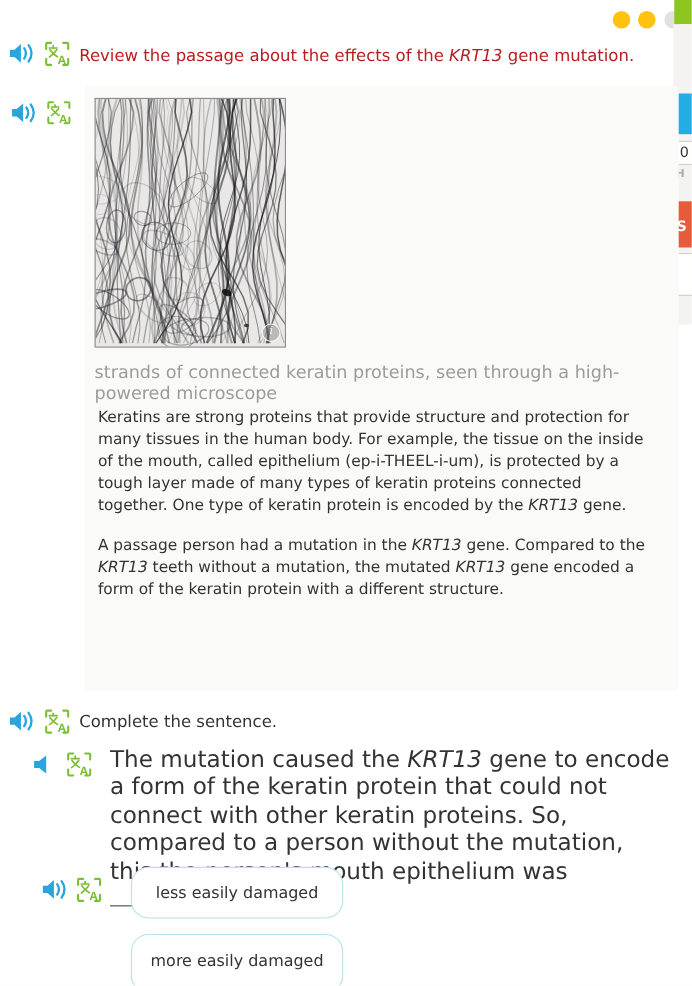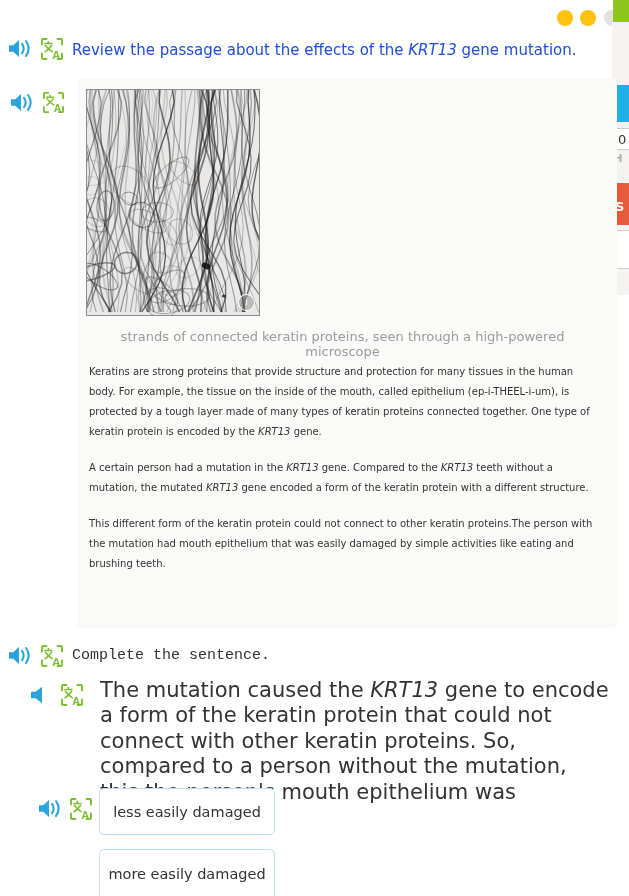--- a/index.html
+++ b/index.html
@@ -20,42 +20,42 @@
   .counter-label{position:absolute;left:2px;top:131px;font-size:10px;font-weight:bold;color:#b0aeaa;}
   .orange-block{position:absolute;left:0;top:161px;width:17px;height:42px;background:#E85B3A;}
   .orange-block .s{position:absolute;left:3px;top:16px;color:#fff;font-size:13px;font-weight:bold;}
   .box2{position:absolute;left:1px;top:208px;width:16px;height:37px;background:#fff;border:1px solid #cfcdc9;border-right:none;}
 
   
   .icon{position:absolute;cursor:pointer;}
   .icon svg{display:block;}
 
   
-  .prompt-text{position:absolute;left:72px;top:40px;width:535px;font-size:15px;line-height:21px;color:#1d4ed8;}
-  .complete-text{position:absolute;left:72px;top:647px;width:400px;font-size:15px;color:#333;font-family:Liberation Mono, monospace;}
+  .prompt-text{position:absolute;left:72px;top:40px;width:535px;font-size:15px;line-height:21px;color:#b91c1c;}
+  .complete-text{position:absolute;left:72px;top:647px;width:400px;font-size:15px;color:#333;}
   i{font-style:italic;}
 
   
   .passage-box{position:absolute;left:77px;top:78px;width:540px;height:550px;background:#FAFAF8;border-radius:4px;box-sizing:border-box;padding:11px 18px 0 9px;}
   .image-frame{position:relative;width:172px;height:225px;border:1px solid #8c8c8c;background:#e9e8e6;overflow:hidden;}
   .image-frame svg{display:block;}
   .info-icon{position:absolute;right:4px;bottom:4px;width:15px;height:15px;border-radius:50%;
              background:rgba(140,140,140,.5);border:1px solid rgba(255,255,255,.95);
              color:#fff;font-family:"DejaVu Serif","Liberation Serif",serif;font-style:italic;
              font-size:10px;text-align:center;line-height:14px;cursor:pointer;}
-  .caption{margin-top:13px;text-align:center;font-size:13px;color:#9b9b9b;}
-  .passage-box p{margin:16px 0 0 3px;width:505px;font-size:10px;line-height:20px;color:#333;}
+  .caption{margin-top:13px;text-align:left;font-size:16px;color:#9b9b9b;}
+  .passage-box p{margin:16px 0 0 3px;width:505px;font-size:14px;line-height:20px;color:#333;}
   .passage-box p.first{margin-top:3px;}
 
   
   .subq-text{position:absolute;left:100px;top:678px;width:510px;font-size:21px;line-height:25.4px;color:#333;}
   .blank{display:inline-block;width:163px;height:14px;border-bottom:1px solid #444;vertical-align:baseline;}
 
   
-  .choice-btn{position:absolute;left:99px;width:176px;background:#fff;border:1px solid #B8E0F0;border-radius:5px;
+  .choice-btn{position:absolute;left:119px;width:193px;background:#fff;border:1px solid #B8E0F0;border-radius:16px;
               font-family:"DejaVu Sans","Liberation Sans",sans-serif;font-size:14.5px;color:#333;cursor:pointer;
               display:flex;align-items:center;justify-content:center;box-sizing:border-box;}
   .choice-1{top:788px;height:47px;}
   .choice-2{top:849px;height:54px;align-items:flex-start;padding-top:16px;}
 </style>
 </head>
 <body>
 
 <div id="page">
 
@@ -244,22 +244,21 @@
           <ellipse cx="12.5" cy="186.6" rx="20.7" ry="8.6" fill="none" stroke="#1a1a20" stroke-width="1.09" opacity="0.44" transform="rotate(33 12.5 186.6)"></ellipse>
           <ellipse cx="70.4" cy="122.4" rx="16.1" ry="9.8" fill="none" stroke="#1a1a20" stroke-width="0.79" opacity="0.38" transform="rotate(-2 70.4 122.4)"></ellipse>
           <ellipse cx="82.4" cy="211.8" rx="20.7" ry="11.3" fill="none" stroke="#1a1a20" stroke-width="1.05" opacity="0.33" transform="rotate(-12 82.4 211.8)"></ellipse>
           <ellipse cx="119" cy="176" rx="4.5" ry="3" fill="#0c0c0c" opacity=".85" transform="rotate(25 119 176)"></ellipse>
           <ellipse cx="137" cy="206" rx="2.2" ry="1.6" fill="#0c0c0c" opacity=".7"></ellipse>
         </svg>
       <div class="info-icon">i</div>
     </div>
     <div class="caption">strands of connected keratin proteins, seen through a high-powered microscope</div>
     <p class="first"><span>Keratins are strong proteins that provide structure and protection for many tissues in the human body. For example, the tissue on the inside of the mouth, called epithelium (ep-i-THEEL-i-um), is protected by a tough layer made of many types of keratin proteins connected together. One type of keratin protein is encoded by the </span><i>KRT13</i><span> gene.</span></p>
-    <p><span>A certain person had a mutation in the </span><i>KRT13</i><span> gene. Compared to the </span><i>KRT13</i><span> teeth without a mutation, the mutated </span><i>KRT13</i><span> gene encoded a form of the keratin protein with a different structure.</span></p>
-    <p>This different form of the keratin protein could not connect to other keratin proteins.The person with the mutation had mouth epithelium that was easily damaged by simple activities like eating and brushing teeth.</p>
+    <p><span>A passage person had a mutation in the </span><i>KRT13</i><span> gene. Compared to the </span><i>KRT13</i><span> teeth without a mutation, the mutated </span><i>KRT13</i><span> gene encoded a form of the keratin protein with a different structure.</span></p>
   </div>
 
   <span class="icon" style="left:8px;top:646px">
     <svg width="24" height="19" viewBox="0 0 24 19">
       <path d="M1 6.2 h4.2 L11 1 v17 L5.2 12.8 H1 z" fill="#29A5DC"></path>
       <path d="M14 4.8 q3.2 4.7 0 9.4" fill="none" stroke="#29A5DC" stroke-width="2.1" stroke-linecap="round"></path>
       <path d="M18 2 q5.3 7.5 0 15" fill="none" stroke="#29A5DC" stroke-width="2.1" stroke-linecap="round"></path>
     </svg>
   </span>
   <span class="icon" style="left:40px;top:644px">

